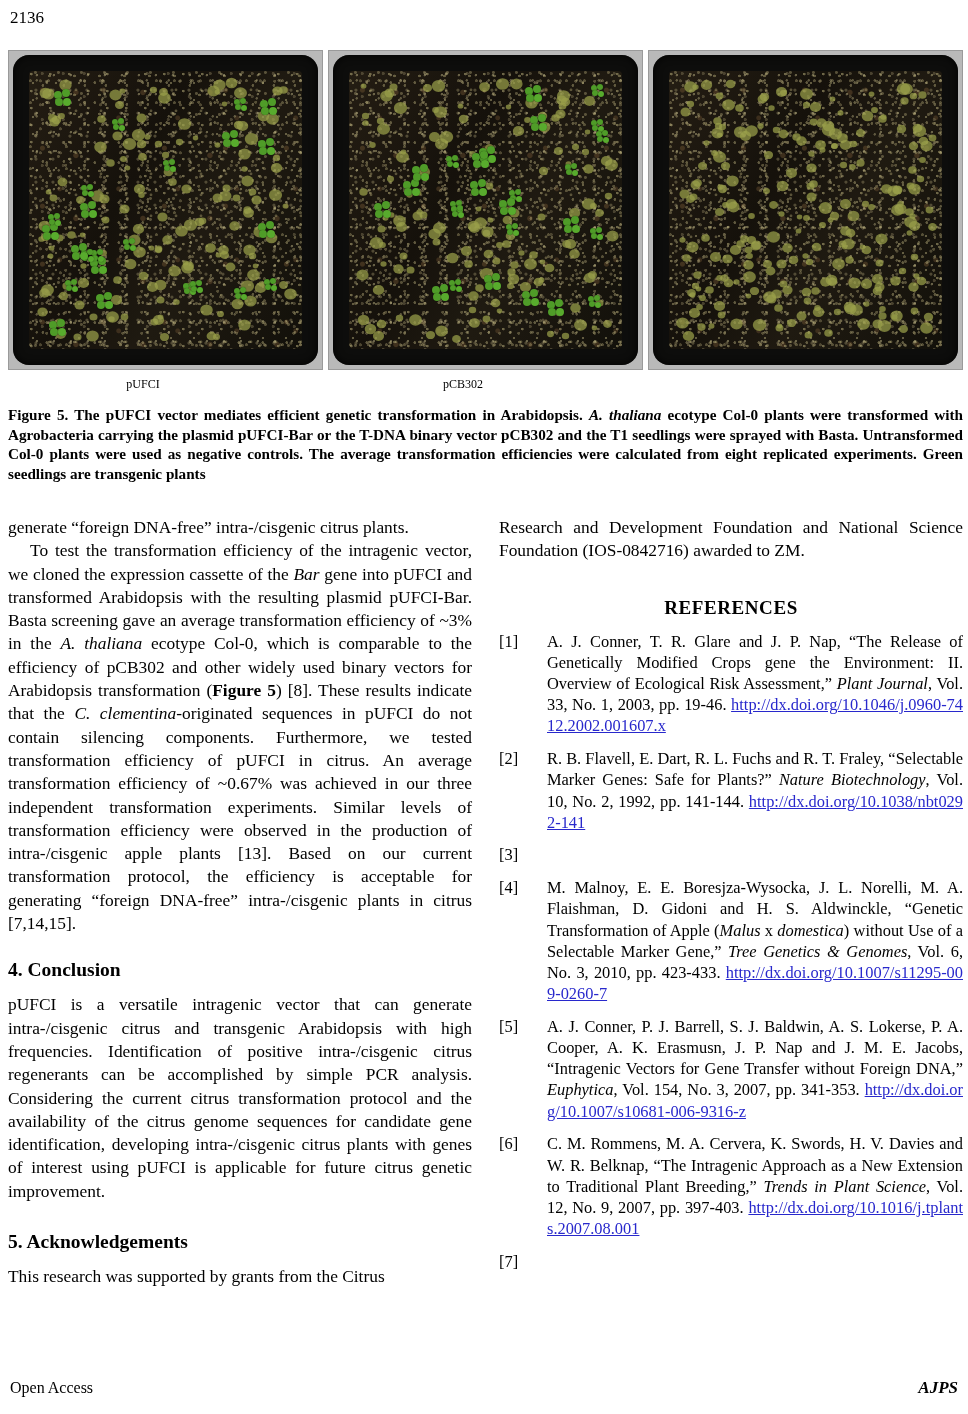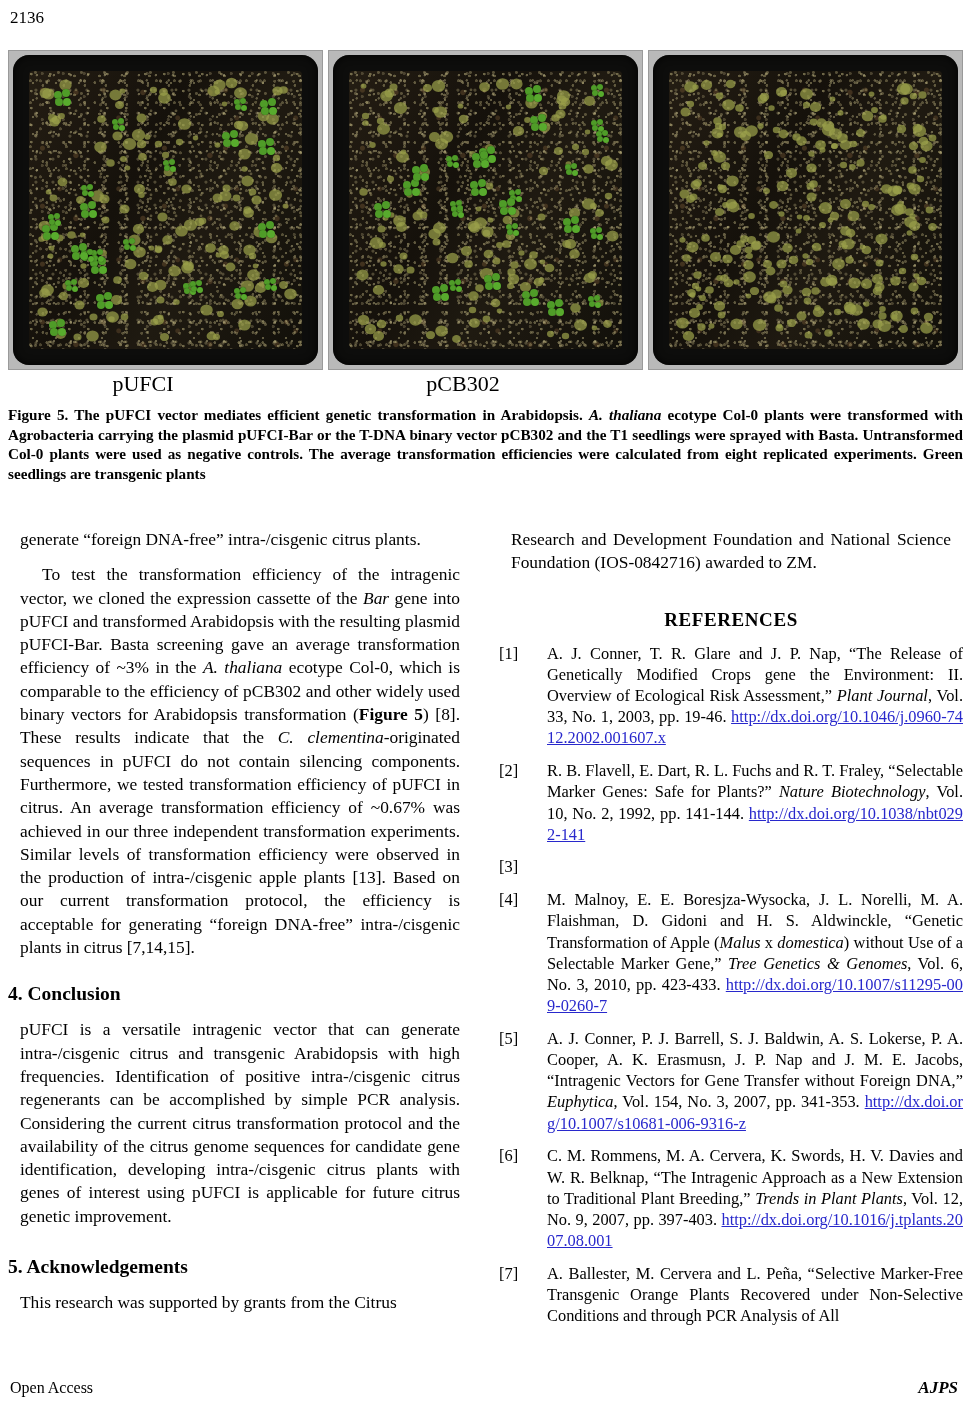--- a/index.html
+++ b/index.html
@@ -145,21 +145,21 @@
 
   .panel-labels {
     position: relative;
     width: 955px;
     height: 24px;
     margin-top: 4px;
   }
   .panel-label {
     position: absolute;
     top: 0;
-    font-size: 22px;
+    font-size: 12px;
     line-height: 20px;
     text-align: center;
   }
   .panel-label.p1 { left: 0;   width: 270px; }
   .panel-label.p2 { left: 325px; width: 260px; }
   .panel-label.p3 { left: 640px; width: 305px; }
 
   .caption {
     width: 955px;
     margin-top: 7px;
@@ -178,21 +178,21 @@
     left: 8px;
     width: 955px;
     display: flex;
     gap: 27px;
   }
   .col {
     width: 464px;
     flex: 0 0 464px;
   }
   .col p {
-    margin: 12px;
+    margin: 0;
     font-size: 17.4px;
     line-height: 23.3px;
     text-align: justify;
     text-justify: inter-word;
   }
   .col p.indent { text-indent: 22px; }
   .col h2 {
     font-size: 19.5px;
     line-height: 24px;
     font-weight: bold;
@@ -1153,26 +1153,25 @@
         <div class="ref-text"><span>M. Malnoy, E. E. Boresjza-Wysocka, J. L. Norelli, M. A. Flaishman, D. Gidoni and H. S. Aldwinckle, “Genetic Transformation of Apple (</span><i>Malus</i><span> x </span><i>domestica</i><span>) without Use of a Selectable Marker Gene,”</span> <i>Tree Genetics &amp; Genomes</i><span>, Vol. 6, No. 3, 2010, pp. 423-433.</span> <a class="doi" href="#">http://dx.doi.org/10.1007/s11295-009-0260-7</a></div>
       </div>
 
       <div class="ref">
         <div class="ref-num">[5]</div>
         <div class="ref-text"><span>A. J. Conner, P. J. Barrell, S. J. Baldwin, A. S. Lokerse, P. A. Cooper, A. K. Erasmusn, J. P. Nap and J. M. E. Jacobs, “Intragenic Vectors for Gene Transfer without Foreign DNA,”</span> <i>Euphytica</i><span>, Vol. 154, No. 3, 2007, pp. 341-353.</span> <a class="doi" href="#">http://dx.doi.org/10.1007/s10681-006-9316-z</a></div>
       </div>
 
       <div class="ref">
         <div class="ref-num">[6]</div>
-        <div class="ref-text"><span>C. M. Rommens, M. A. Cervera, K. Swords, H. V. Davies and W. R. Belknap, “The Intragenic Approach as a New Extension to Traditional Plant Breeding,”</span> <i>Trends in Plant Plants</i><span>, Vol. 12, No. 9, 2007, pp. 397-403.</span> <a class="doi" href="#">http://dx.doi.org/10.1016/j.tplants.2007.08.001</a></div>
+        <div class="ref-text"><span>C. M. Rommens, M. A. Cervera, K. Swords, H. V. Davies and W. R. Belknap, “The Intragenic Approach as a New Extension to Traditional Plant Breeding,”</span> <i>Trends in Plant Science</i><span>, Vol. 12, No. 9, 2007, pp. 397-403.</span> <a class="doi" href="#">http://dx.doi.org/10.1016/j.tplants.2007.08.001</a></div>
       </div>
 
       <div class="ref">
         <div class="ref-num">[7]</div>
-        <div class="ref-text">A. Ballester, M. Cervera and L. Peña, “Selective Marker-Free Transgenic Orange Plants Recovered under Non-Selective Conditions and through PCR Analysis of All</div>
       </div>
 
     </div>
   </div>
 
   <div class="footer">
     <div>Open  Access</div>
     <div class="footer-right">AJPS</div>
   </div>
 

